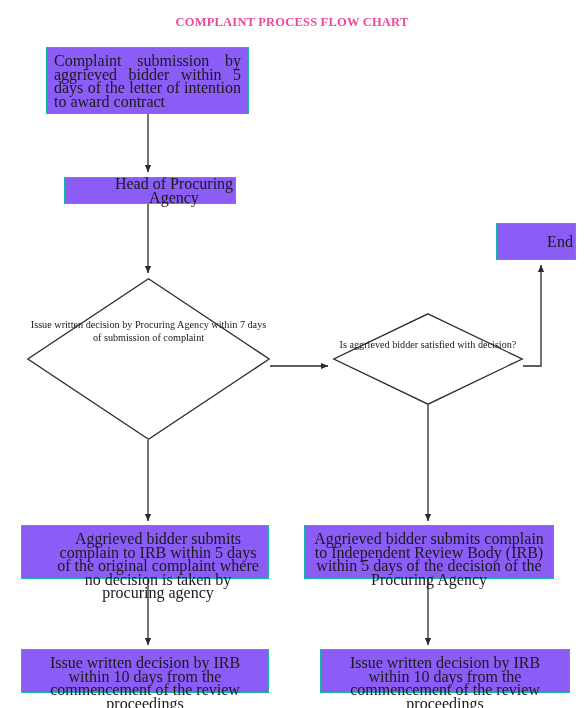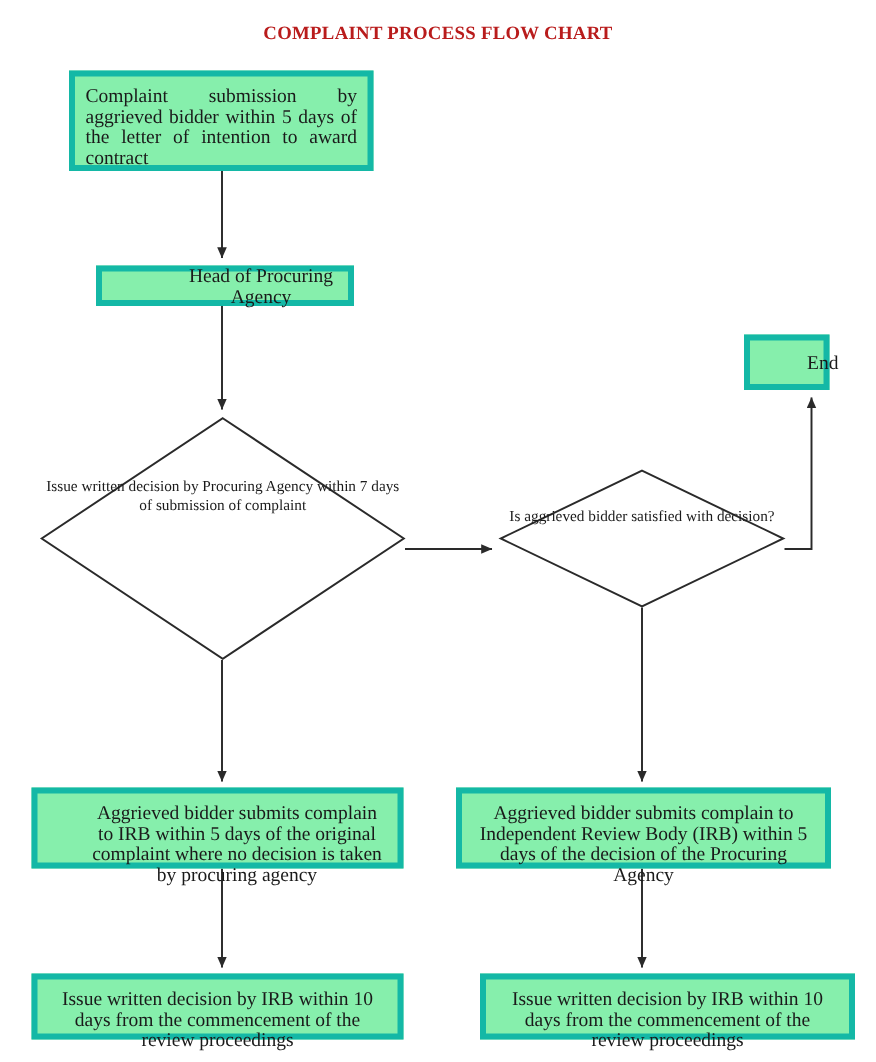--- a/index.html
+++ b/index.html
@@ -23,28 +23,28 @@
   }
   .title {
     position: absolute;
     left: 0;
     top: 15px;
     width: 584px;
     text-align: center;
     font-weight: bold;
     font-size: 12.5px;
     letter-spacing: 0.2px;
-    color: #b91c1c;
+    color: #ec4899;
   }
   .node {
     position: absolute;
     box-sizing: border-box;
-    border: 4px solid #14b8a6;
-    background: #86efac;
-    font-size: 13px;
+    border: 1px solid #14b8a6;
+    background: #8b5cf6;
+    font-size: 16px;
     line-height: 13.5px;
     color: #1a1a1a;
   }
   .node .txt {
     display: block;
     padding: 6px 7px 0 7px;
   }
   .node.center .txt { text-align: center; }
   .node.justify .txt { text-align: justify; text-align-last: left; }
   .node.vcenter {
@@ -112,21 +112,21 @@
   </svg>
 
   <div class="node justify" style="left:46px; top:47px; width:203px; height:67px;">
     <span class="txt">Complaint submission by aggrieved bidder within 5 days of the letter of intention to award contract</span>
   </div>
 
   <div class="node vcenter" style="left:64px; top:177px; width:172px; height:27px;">
     <span class="txt">Head of Procuring Agency</span>
   </div>
 
-  <div class="node vcenter" style="left:496px; top:223px; width:57px; height:37px;">
+  <div class="node vcenter" style="left:496px; top:223px; width:80px; height:37px;">
     <span class="txt">End</span>
   </div>
 
   <div class="diamond-wrap" style="left:27px; top:278px; width:243px; height:162px;">
     <svg width="243" height="162" viewBox="0 0 243 162">
       <polygon points="121.5,0.8 242.2,81 121.5,161.2 0.8,81" fill="#ffffff" stroke="#2a2a2a" stroke-width="1.3"></polygon>
     </svg>
     <div class="diamond-label" style="top:40px;">Issue written decision by Procuring Agency within 7 days of submission of complaint</div>
   </div>
 

